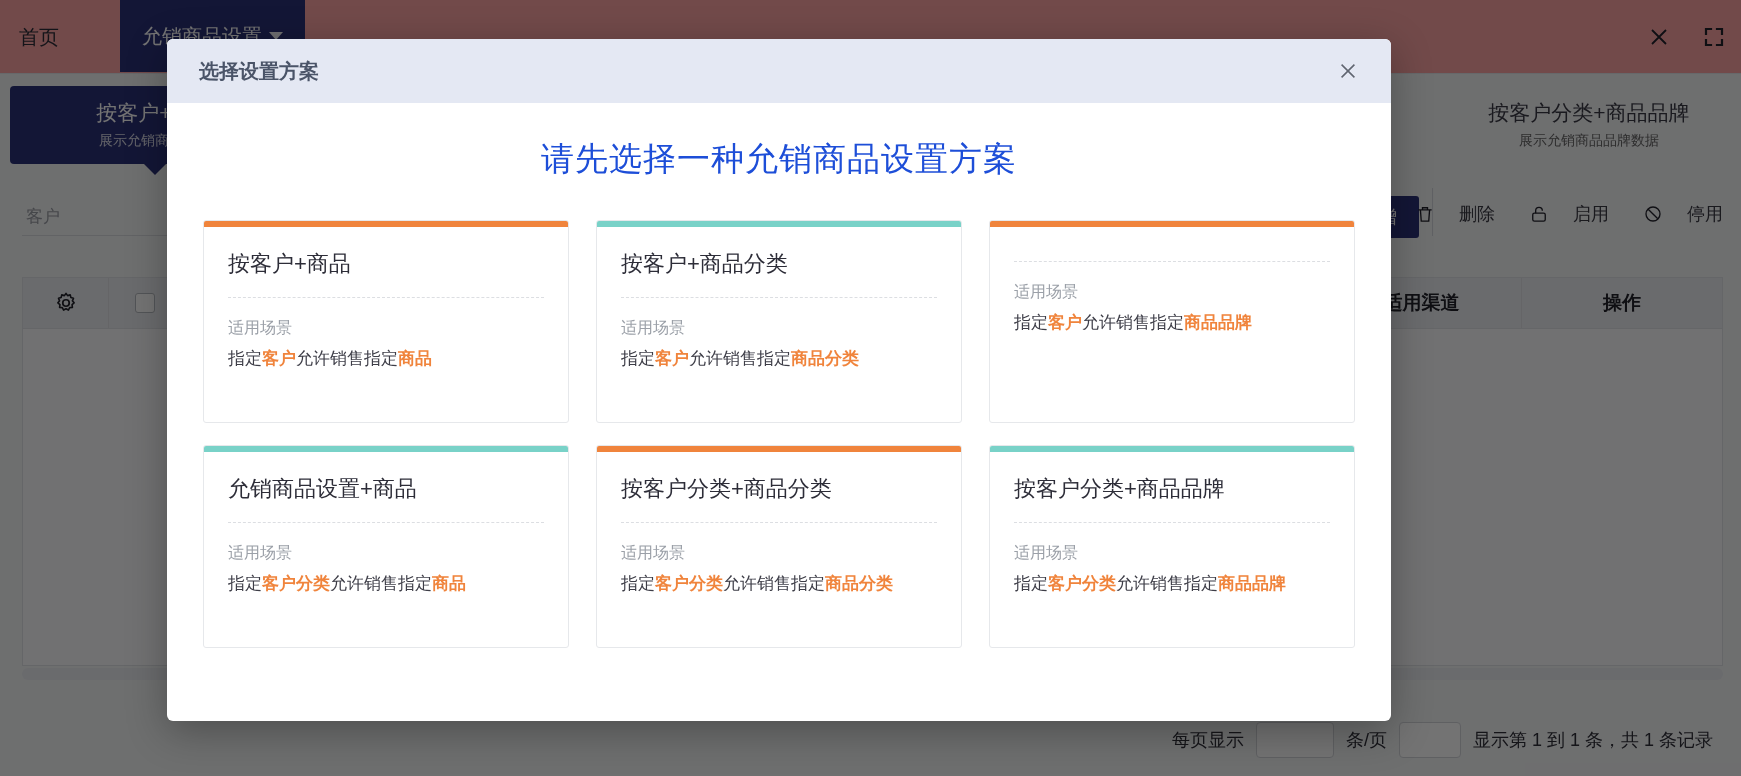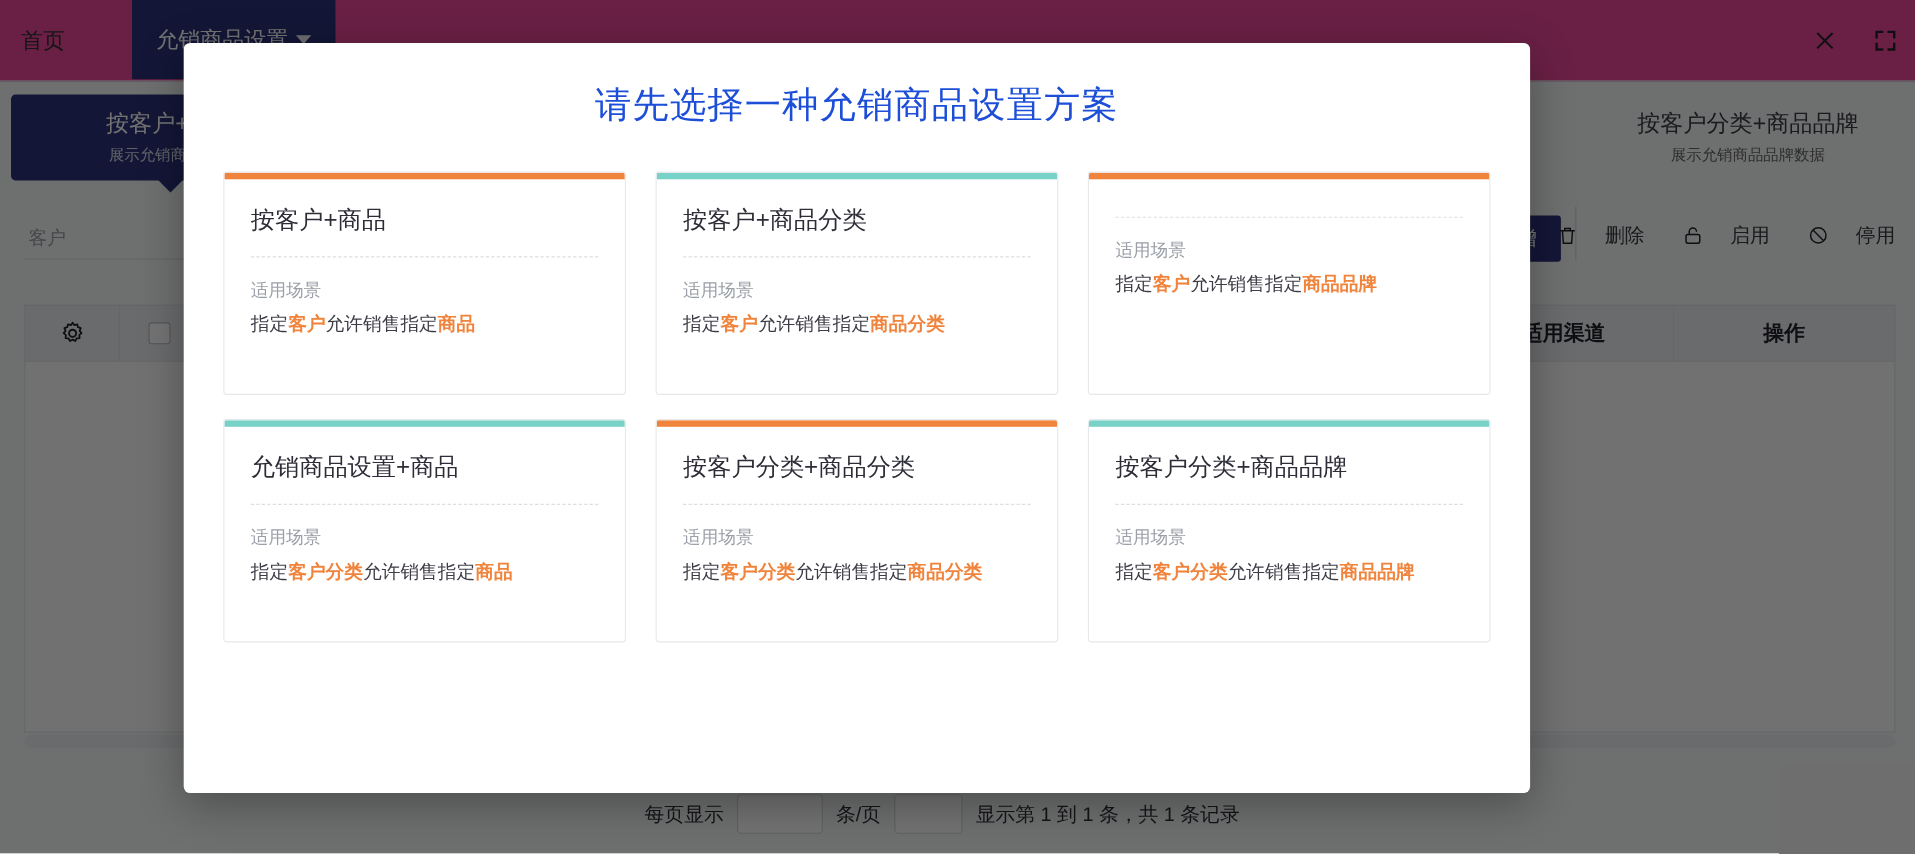--- a/index.html
+++ b/index.html
@@ -16,21 +16,21 @@
   }
 
   
   .bg-layer {
     position: absolute; inset: 0;
     background: #f4f5f7;
   }
 
   .topbar {
     position: absolute; top: 0; left: 0; right: 0; height: 74px;
-    background: #ec4899;
+    background: #fca5a5;
     border-bottom: 1px solid #e4e6eb;
   }
   .tab-home {
     position: absolute; left: 0; top: 0; height: 74px;
     width: 78px;
     display: flex; align-items: center; justify-content: center;
     font-size: 20px; color: #2e2e38;
   }
   .tab-module {
     position: absolute; left: 120px; top: 0; height: 72px; width: 185px;
@@ -141,21 +141,21 @@
   .hscroll-track {
     position: absolute; left: 22px; right: 18px; bottom: 96px; height: 12px;
     background: #eceef1; border-radius: 6px;
   }
   .hscroll-thumb {
     position: absolute; left: 170px; width: 1120px; top: 0; height: 12px;
     background: #3f4147; border-radius: 6px;
   }
   .pager {
     position: absolute; left: 0; right: 18px; bottom: 6px; height: 60px;
-    display: flex; align-items: center; justify-content: center; gap: 12px;
+    display: flex; align-items: center; justify-content: flex-end; gap: 12px;
     font-size: 18px; color: #2f2f38;
     padding-right: 10px;
   }
   .pg-box {
     width: 78px; height: 36px; border: 1px solid #d3d5da;
     border-radius: 4px; background: #fff;
   }
   .pg-box.sm { width: 62px; }
 
   
@@ -342,20 +342,28 @@
       <span class="pg-box"></span>
       <span>条/页</span>
       <span class="pg-box sm"></span>
       <span>显示第 1 到 1 条，共 1 条记录</span>
     </div>
   </div>
 
   <div class="dim"></div>
 
   <div class="modal">
+    <div class="modal-head">
+      <div class="modal-title">选择设置方案</div>
+      <div class="modal-close">
+        <svg width="22" height="22" viewBox="0 0 24 24">
+          <path d="M5 5 L19 19 M19 5 L5 19" stroke="#606570" stroke-width="1.7" fill="none"></path>
+        </svg>
+      </div>
+    </div>
 
     <div class="modal-body">
       <div class="modal-heading">请先选择一种允销商品设置方案</div>
 
       <div class="card-grid">
 
         <div class="card">
           <div class="card-accent" style="background: rgb(240, 132, 60);"></div>
           <div class="card-title">按客户+商品</div>
           <div class="card-rule"></div>

